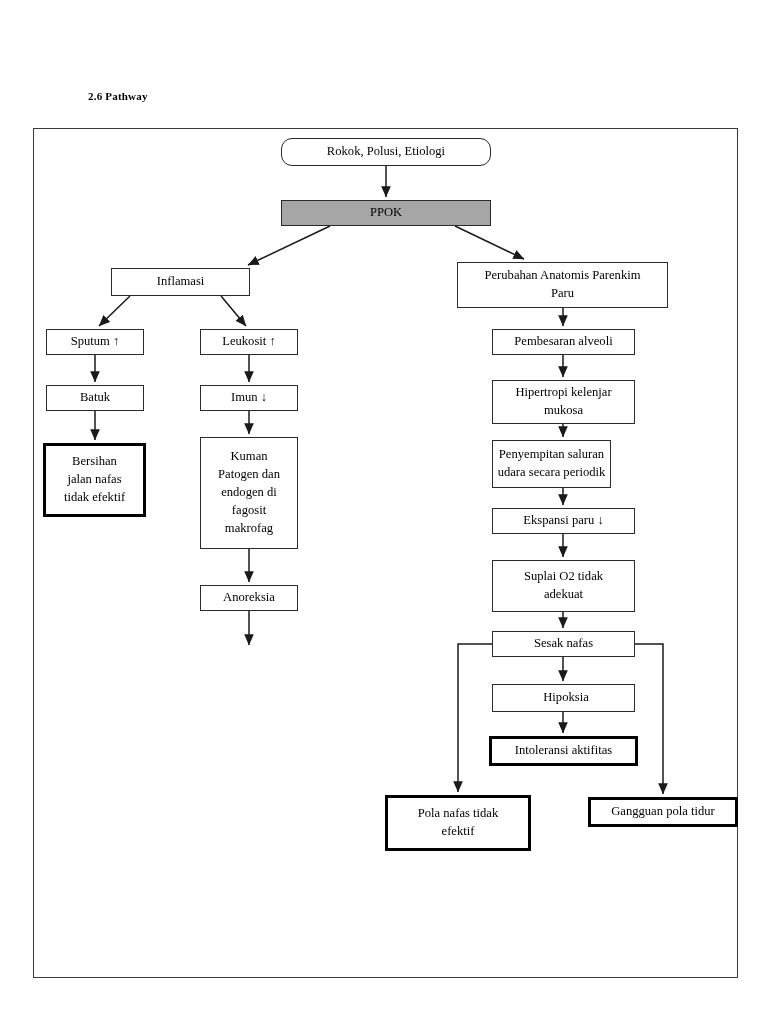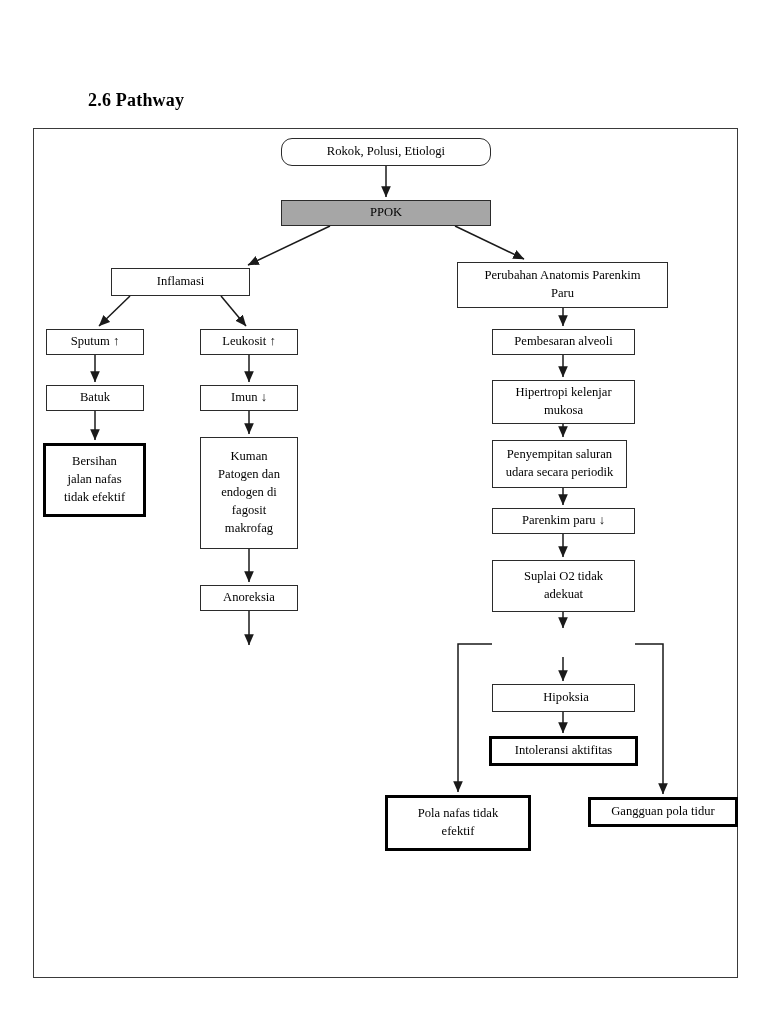--- a/index.html
+++ b/index.html
@@ -18,21 +18,21 @@
   #page {
     position: absolute;
     left: 0; top: 0;
     width: 768px;
     height: 1024px;
   }
   #section-title {
     position: absolute;
     left: 88px;
     top: 90px;
-    font-size: 18px;
+    font-size: 11px;
     font-weight: bold;
     letter-spacing: 0.2px;
     white-space: nowrap;
   }
   #diagram-frame {
     position: absolute;
     left: 33px;
     top: 128px;
     width: 705px;
     height: 850px;
@@ -183,38 +183,41 @@
   </div>
 
   <div class="node" style="left:200px; top:437px; width:98px; height:112px;">
     <span class="txt">Kuman
 Patogen dan
 endogen di
 fagosit
 makrofag</span>
   </div>
 
-  <div class="node" style="left:492px; top:440px; width:135px; height:48px;">
+  <div class="node" style="left:492px; top:440px; width:119px; height:48px;">
     <span class="txt">Penyempitan saluran
 udara secara periodik</span>
   </div>
 
   <div class="node" style="left:492px; top:508px; width:143px; height:26px;">
-    <span class="txt">Parenkim paru ↓</span>
+    <span class="txt">Ekspansi paru ↓</span>
   </div>
 
   <div class="node" style="left:492px; top:560px; width:143px; height:52px;">
     <span class="txt">Suplai O2 tidak
 adekuat</span>
   </div>
 
   <div class="node" style="left:200px; top:585px; width:98px; height:26px;">
     <span class="txt">Anoreksia</span>
   </div>
 
+  <div class="node" style="left:492px; top:631px; width:143px; height:26px;">
+    <span class="txt">Sesak nafas</span>
+  </div>
 
 
   <div class="node" style="left:492px; top:684px; width:143px; height:28px;padding-left:9px;">
     <span class="txt">Hipoksia</span>
   </div>
 
   <div class="node bold" style="left:489px; top:736px; width:149px; height:30px;">
     <span class="txt">Intoleransi aktifitas</span>
   </div>
 

